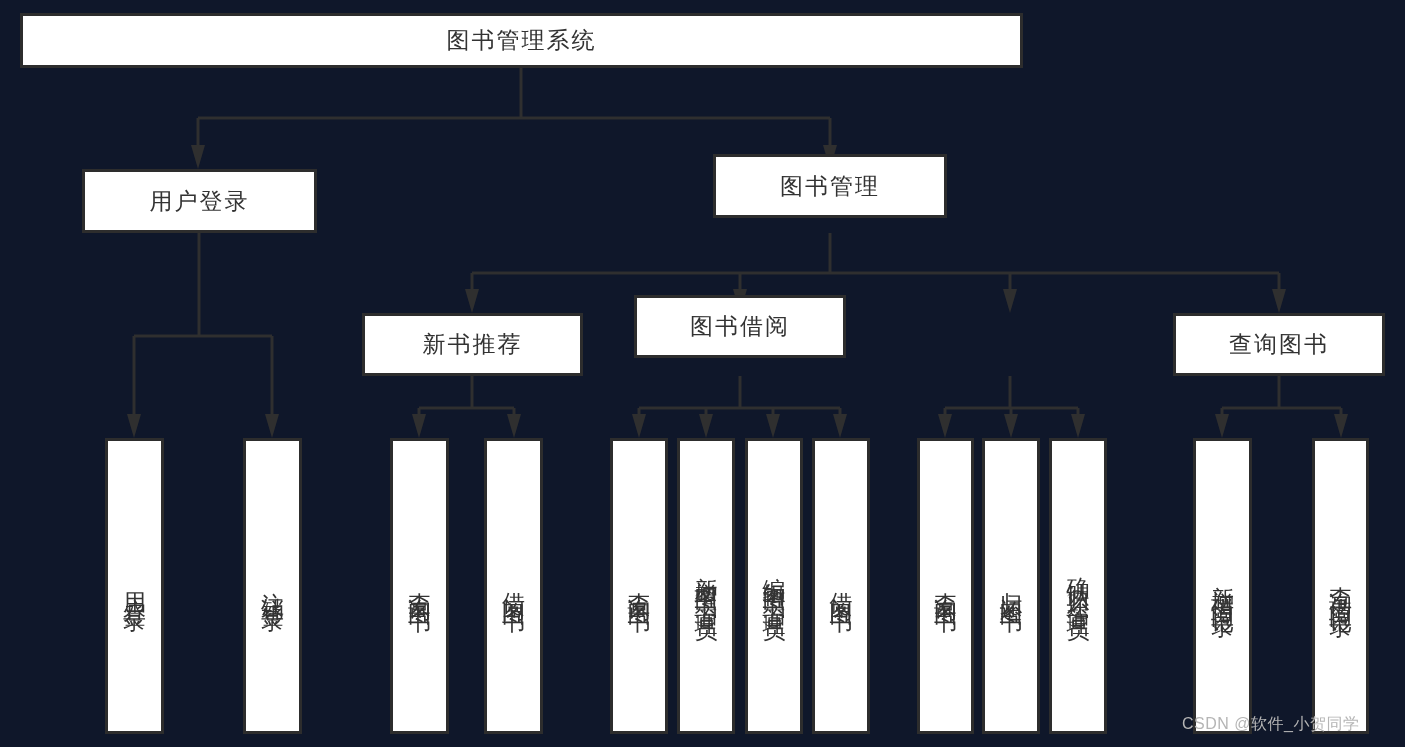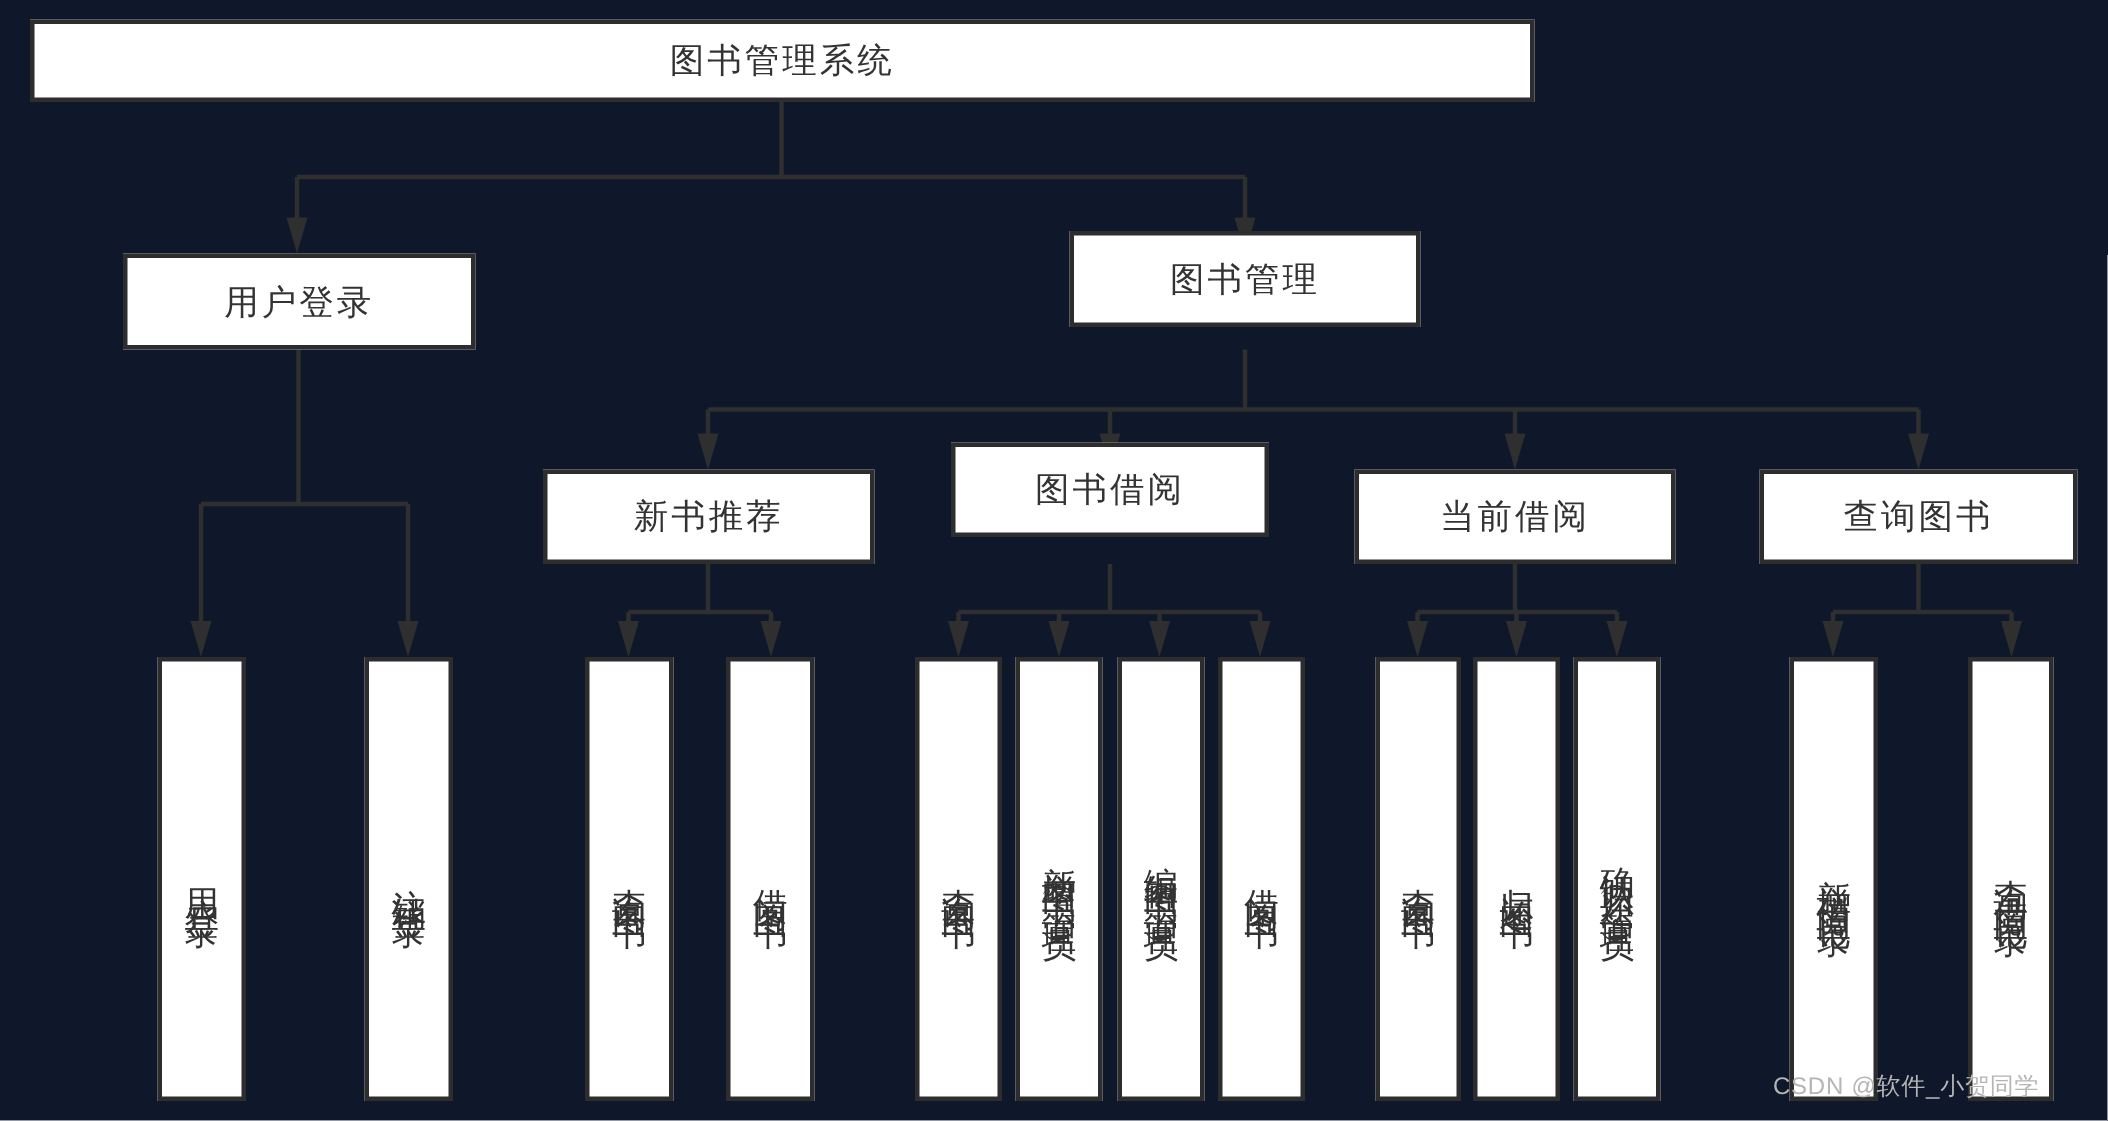--- a/index.html
+++ b/index.html
@@ -91,21 +91,20 @@
     </g>
   </svg>
 
   <div class="node h" style="left:20px;top:13px;width:1003px;height:55px">图书管理系统</div>
 
   <div class="node h" style="left:82px;top:169px;width:235px;height:64px">用户登录</div>
   <div class="node h" style="left:713px;top:154px;width:234px;height:64px">图书管理</div>
 
   <div class="node h" style="left:362px;top:313px;width:221px;height:63px">新书推荐</div>
   <div class="node h" style="left:634px;top:295px;width:212px;height:63px">图书借阅</div>
-  <div class="node h" style="left:903px;top:313px;width:214px;height:63px">当前借阅</div>
   <div class="node h" style="left:1173px;top:313px;width:212px;height:63px">查询图书</div>
 
   <div class="node v" style="left:105px;top:438px;width:59px;height:296px">用户登录</div>
   <div class="node v" style="left:243px;top:438px;width:59px;height:296px">注销登录</div>
 
   <div class="node v" style="left:390px;top:438px;width:59px;height:296px">查询图书</div>
   <div class="node v" style="left:484px;top:438px;width:59px;height:296px">借阅图书</div>
 
   <div class="node v" style="left:610px;top:438px;width:58px;height:296px">查询图书</div>
   <div class="node v" style="left:677px;top:438px;width:58px;height:296px">新增图书（管理员）</div>

